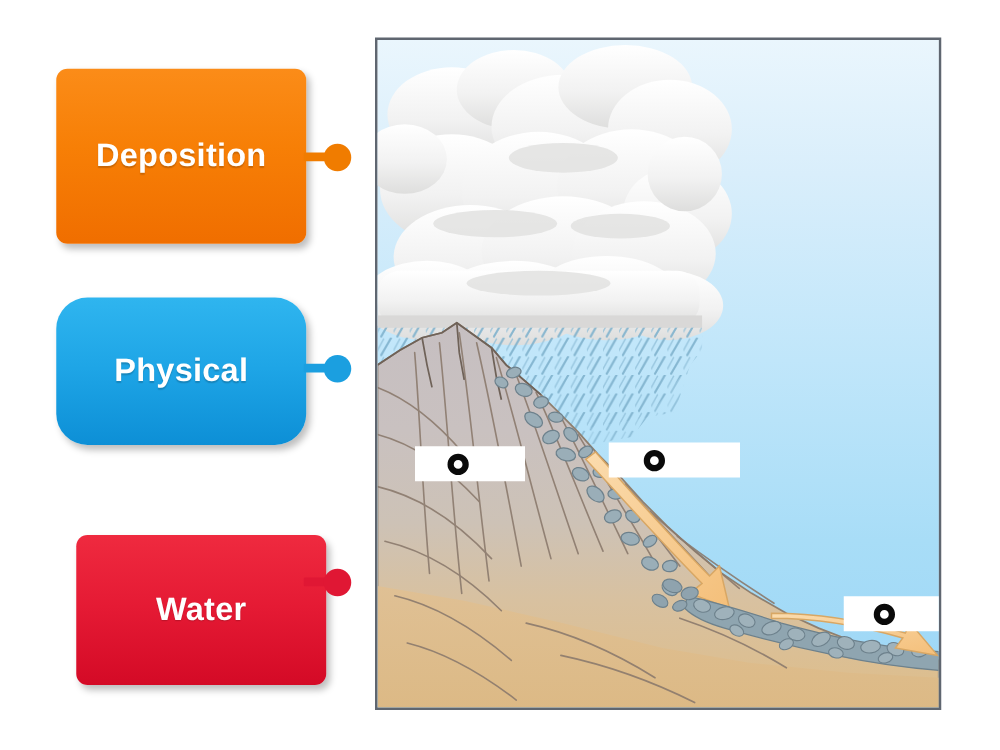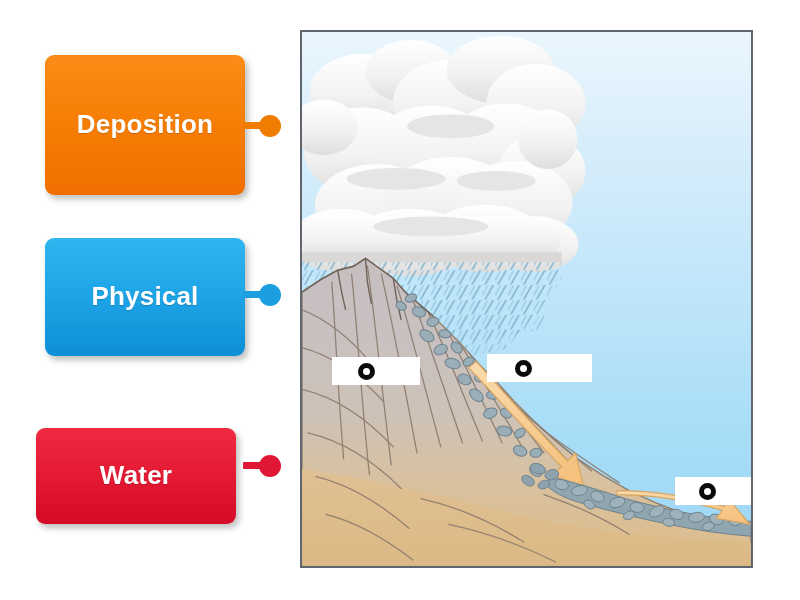--- a/index.html
+++ b/index.html
@@ -35,20 +35,21 @@
     box-sizing: border-box;
     padding: 6px 10px;
     text-shadow: 0 1px 1px rgba(0,0,0,0.18);
     box-shadow: 3px 4px 6px rgba(0,0,0,0.26);
   }
   .card-orange {
     background: linear-gradient(180deg, #fb8c18 0%, #f77f06 45%, #f06e00 100%);
   }
   .card-blue {
     background: linear-gradient(180deg, #2fb5ef 0%, #1ea5e6 48%, #0d8fd6 100%);
+    border-radius: 25px;
   }
   .card-red {
     background: linear-gradient(180deg, #ef2a3f 0%, #e51a34 48%, #d40a26 100%);
   }
 
   
   .connector {
     position: absolute;
     height: 7px;
     border-radius: 1px;
@@ -115,21 +116,21 @@
   </div>
   <div class="connector c-orange" style="left:243px; top:122px; width:24px;"></div>
   <div class="dot c-orange" style="left:259px; top:115px;"></div>
 
   <div class="label-card card-blue" style="left:45px; top:238px; height:118px; flex-direction:column;">
     <span>Physical</span>
   </div>
   <div class="connector c-blue" style="left:243px; top:291px; width:24px;"></div>
   <div class="dot c-blue" style="left:259px; top:284px;"></div>
 
-  <div class="label-card card-red" style="left:36px; top:428px; height:96px; flex-direction:column;">
+  <div class="label-card card-red" style="left:61px; top:428px; height:120px; flex-direction:column;">
     <span>Water</span>
   </div>
   <div class="connector c-red" style="left:243px; top:462px; width:24px;"></div>
   <div class="dot c-red" style="left:259px; top:455px;"></div>
 
   <div id="illustration">
     <svg id="illusSvg" viewBox="0 0 453 538" preserveAspectRatio="none">
       <defs>
         <linearGradient id="skyGrad" x1="0" y1="0" x2="0" y2="1">
           <stop offset="0%" stop-color="#eaf6fd"></stop>

